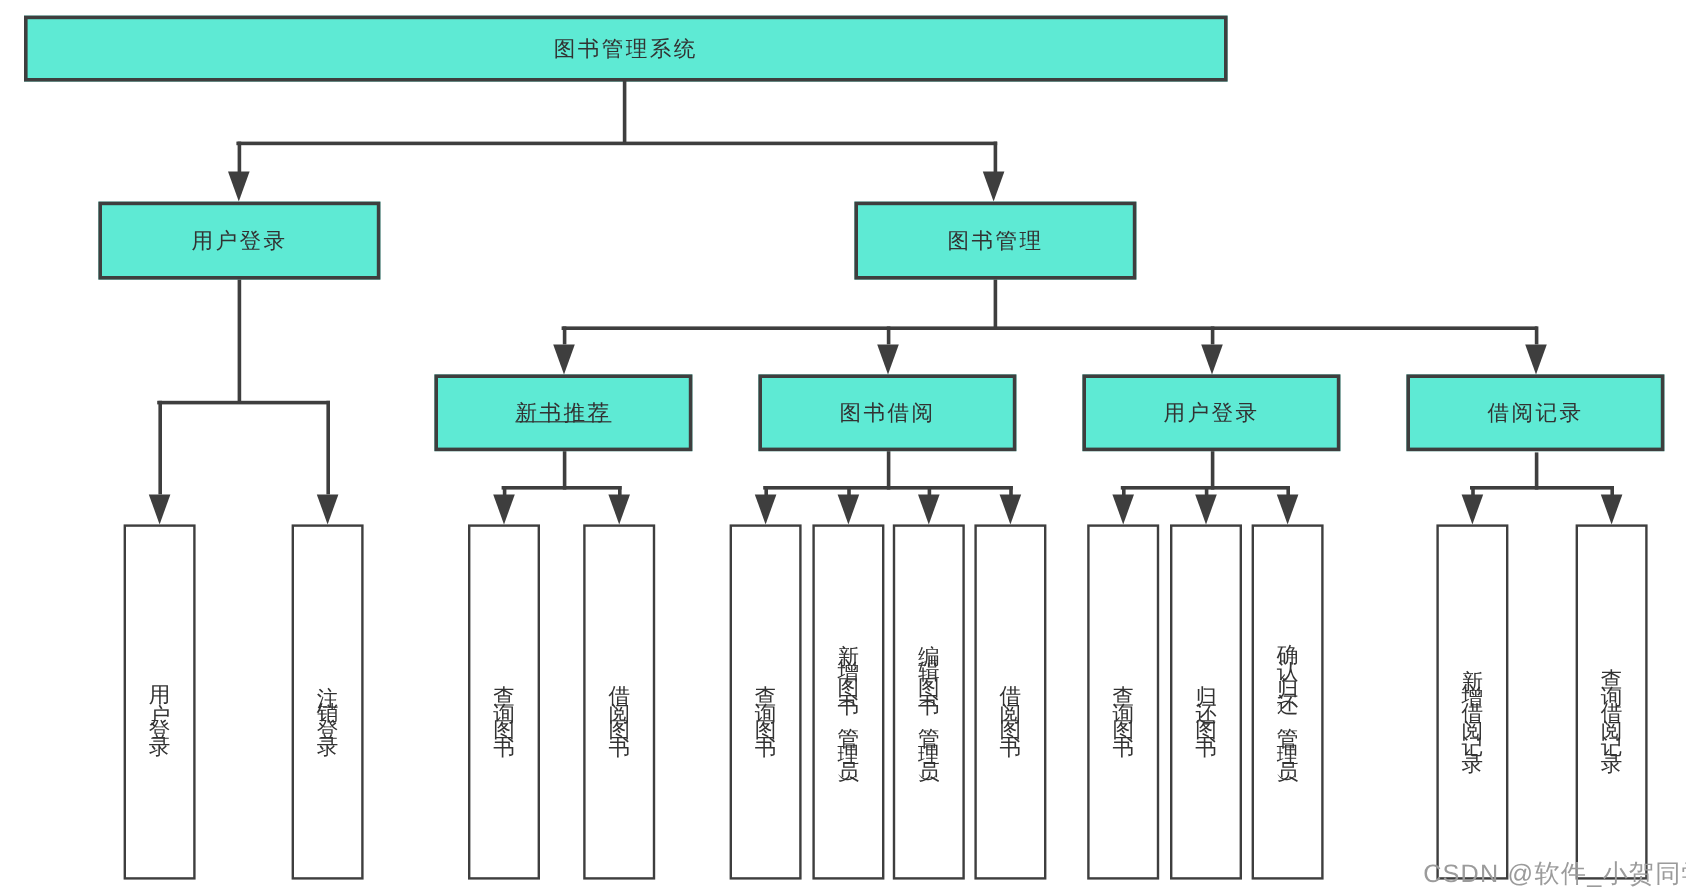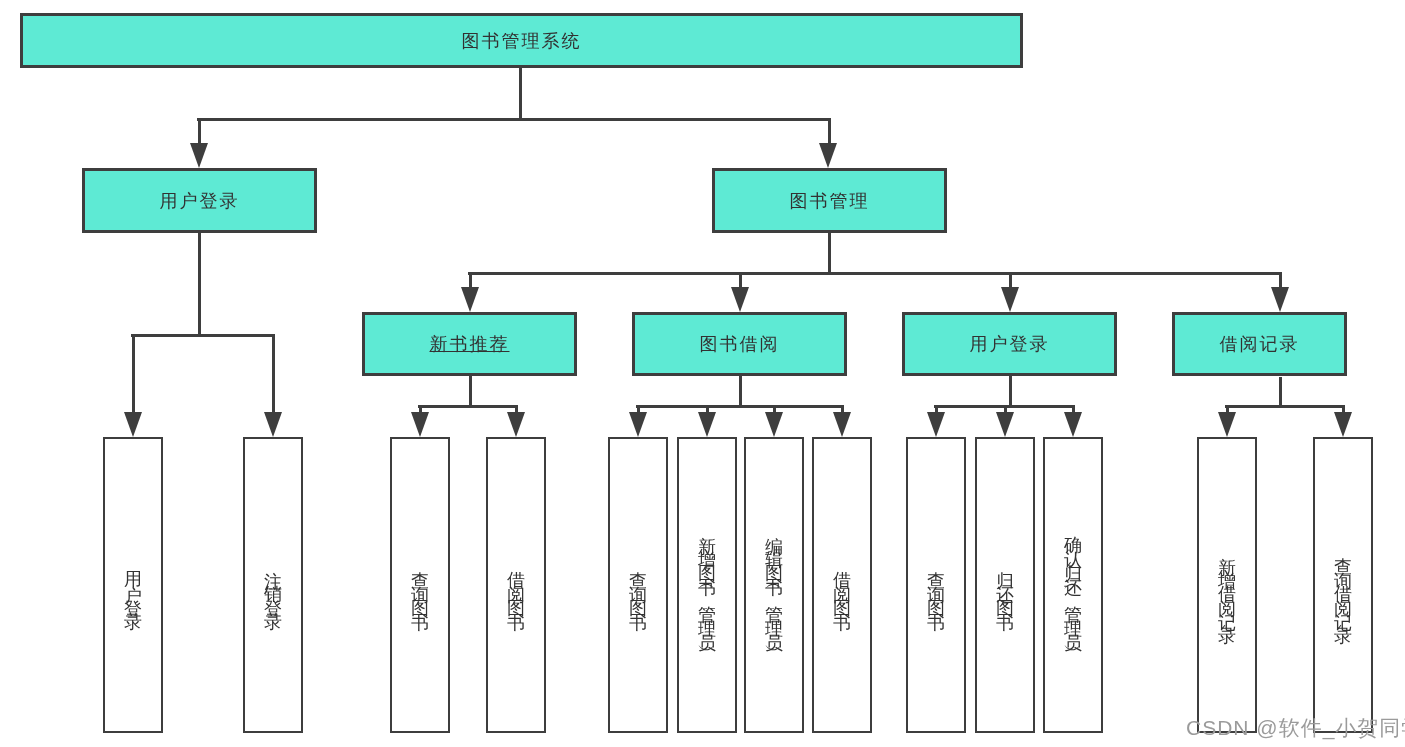--- a/index.html
+++ b/index.html
@@ -92,21 +92,21 @@
   </div>
 
   <div class="hbox" style="left:632px;top:312px;width:215px;height:64px;">
     <span>图书借阅</span>
   </div>
 
   <div class="hbox" style="left:902px;top:312px;width:215px;height:64px;">
     <span>用户登录</span>
   </div>
 
-  <div class="hbox" style="left:1172px;top:312px;width:175px;height:64px;font-family:Liberation Mono, monospace;">
+  <div class="hbox" style="left:1172px;top:312px;width:215px;height:64px;font-family:Liberation Mono, monospace;">
     <span>借阅记录</span>
   </div>
 
   <div class="leaf" style="left:103px;">
     <span>用户登录</span>
   </div>
   <div class="leaf" style="left:243px;">
     <span>注销登录</span>
   </div>
   <div class="leaf" style="left:390px;">

